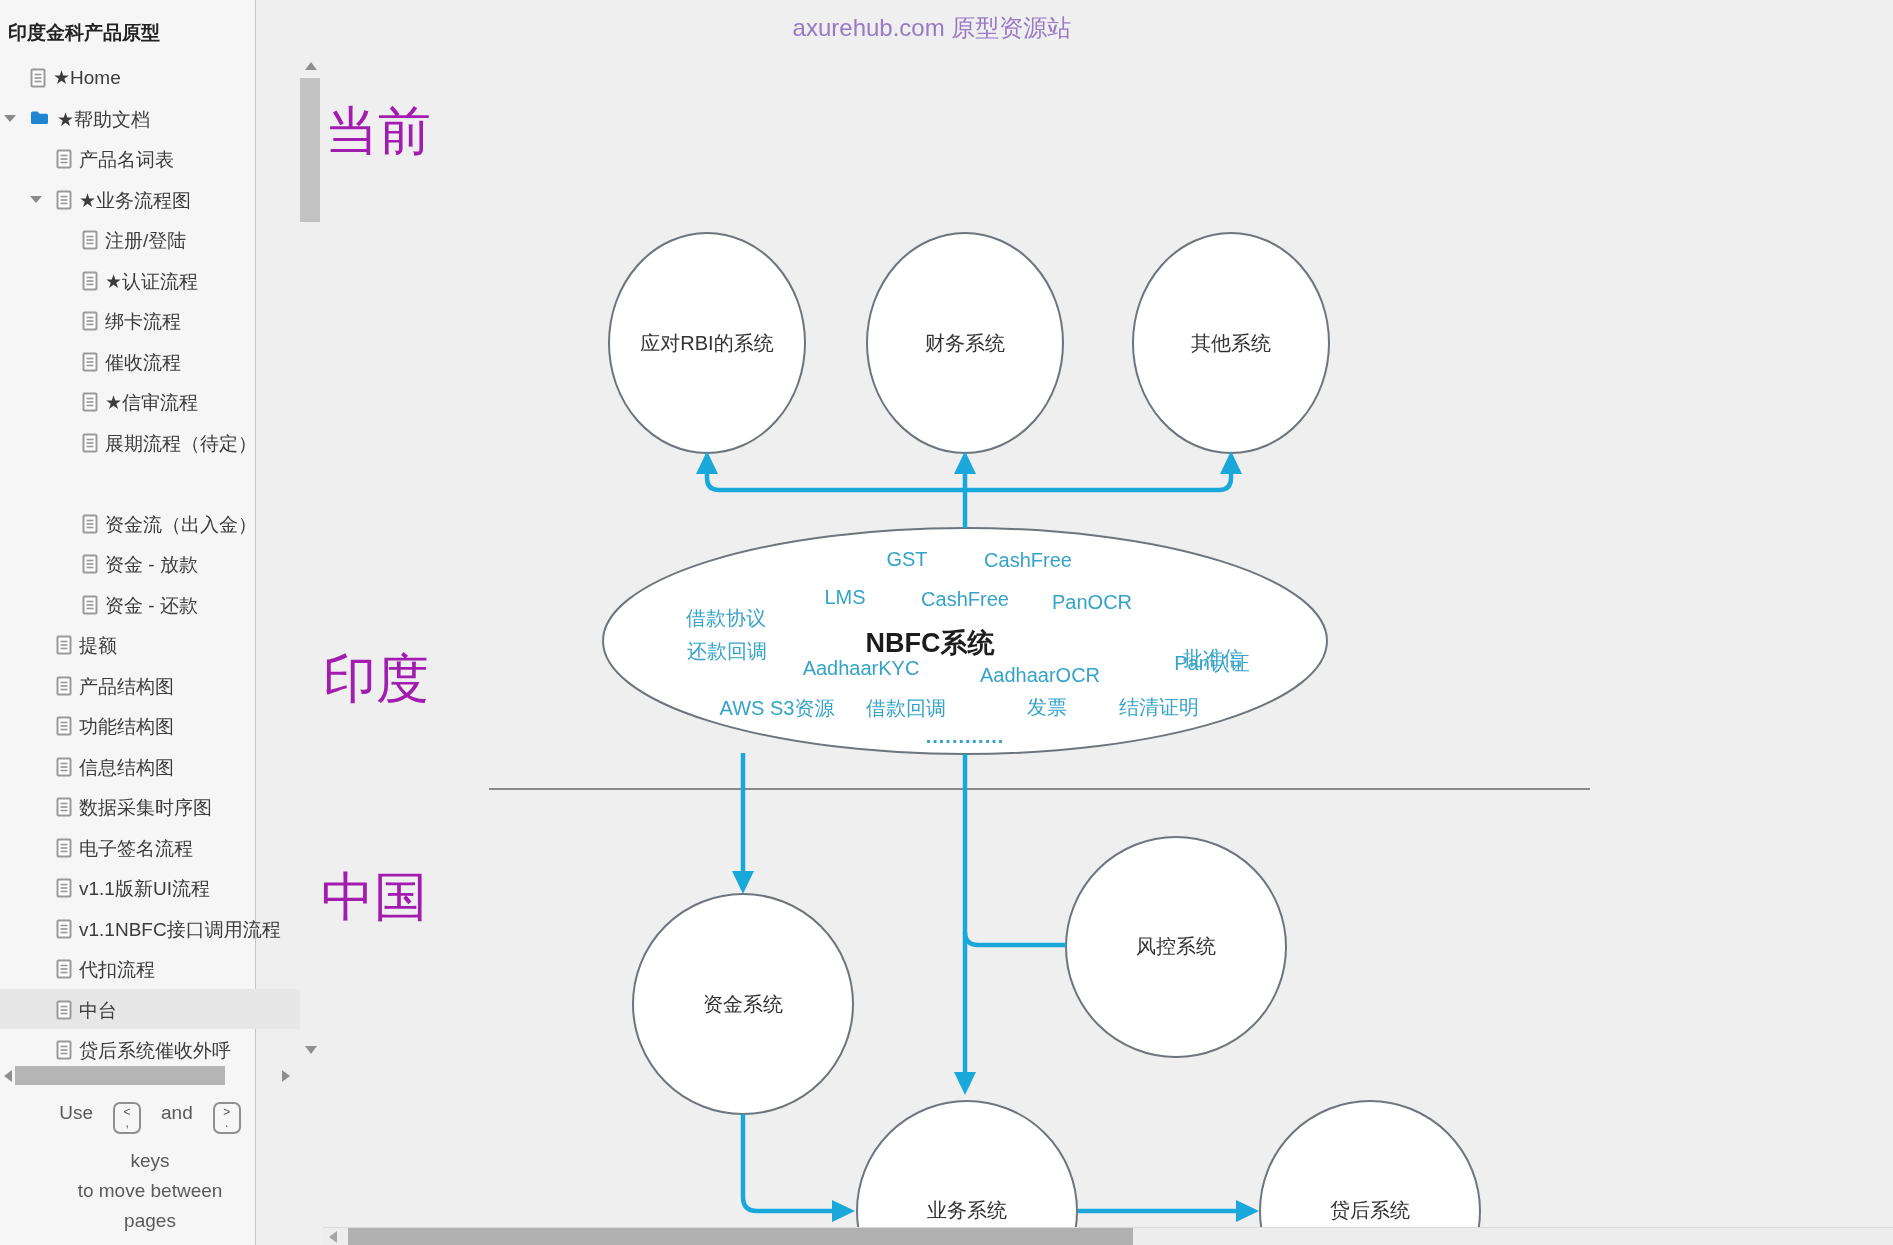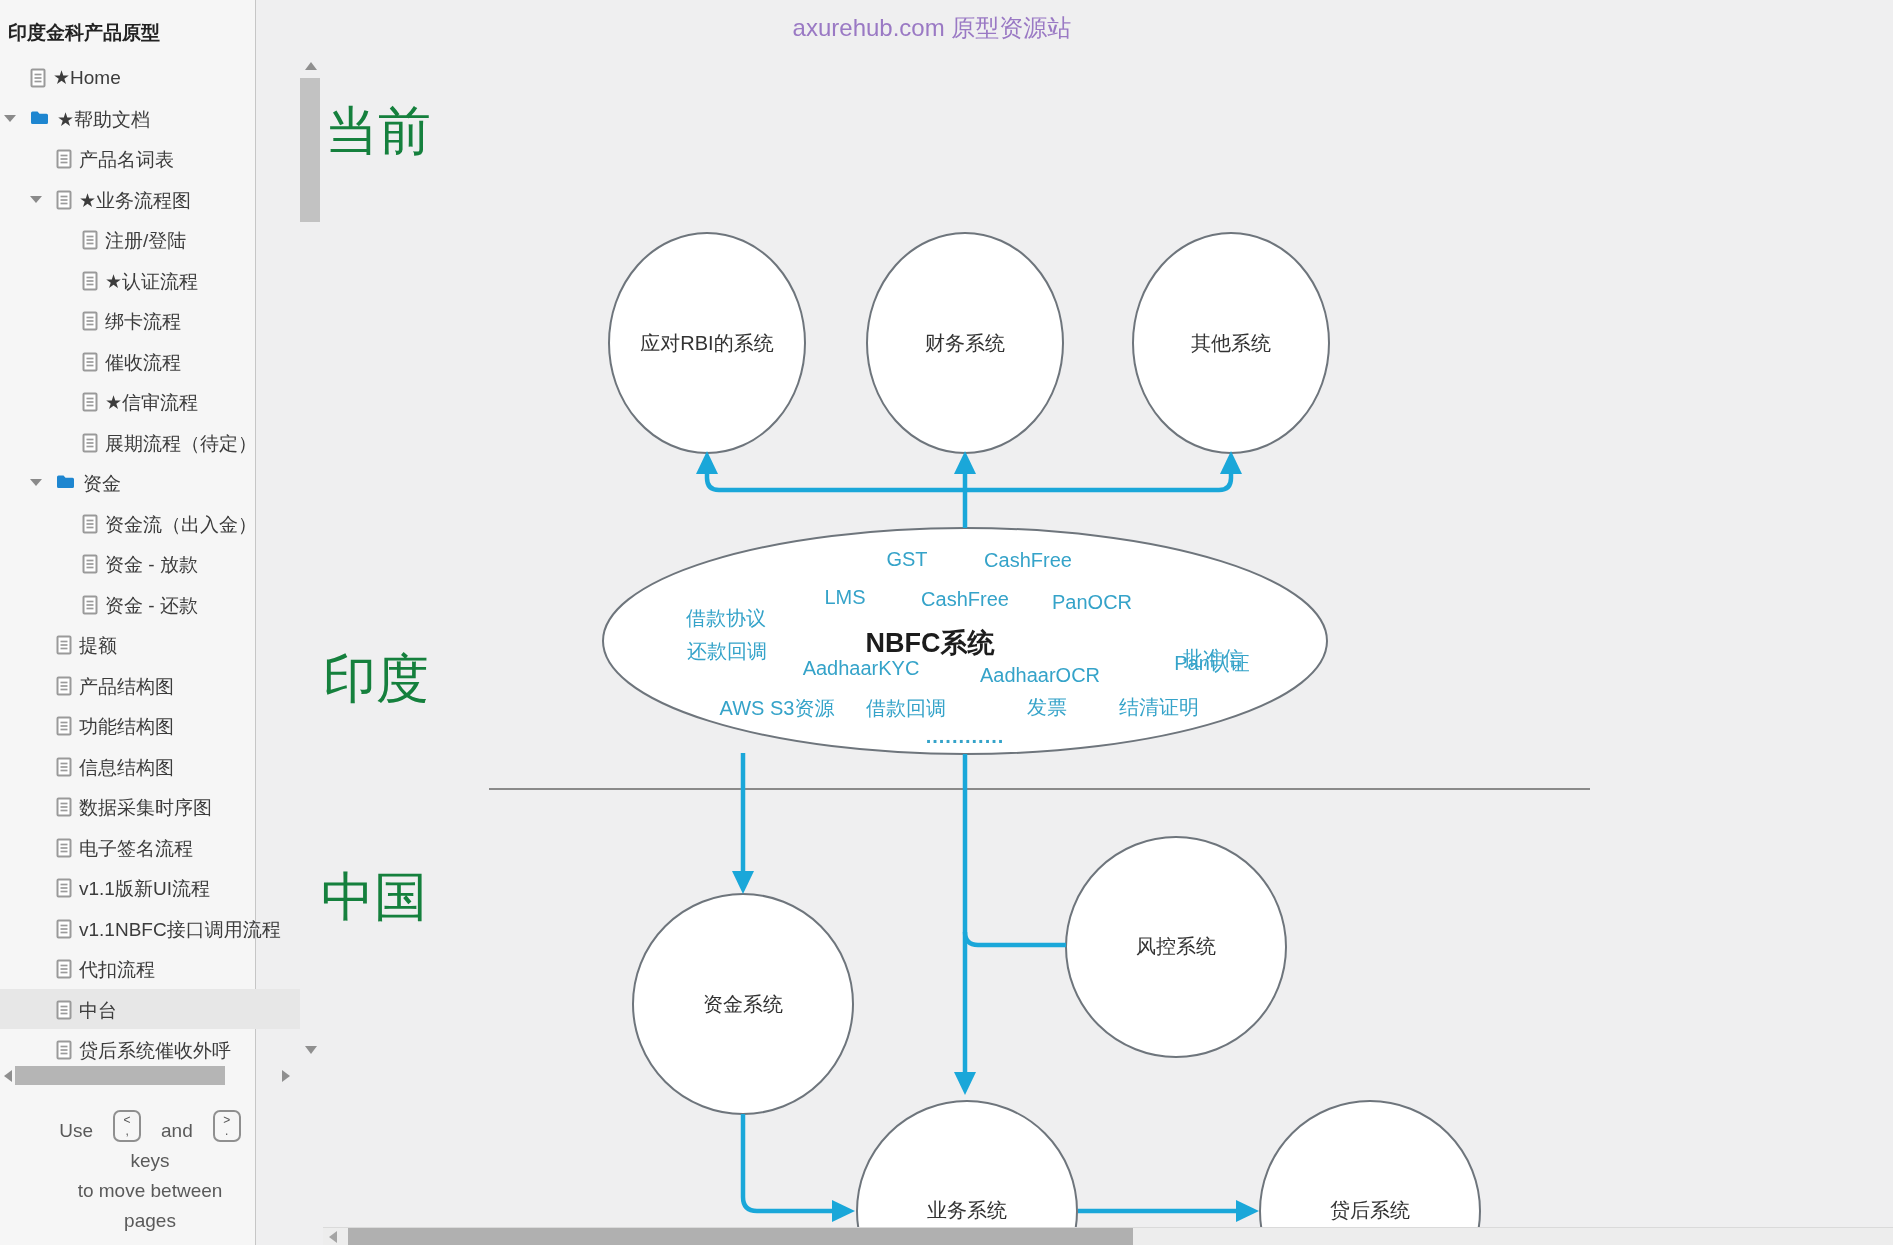--- a/index.html
+++ b/index.html
@@ -19,29 +19,29 @@
   .tree-row .lbl{position:absolute;top:9px;font-size:19px;color:#3c3c3c;white-space:nowrap;}
   .vthumb{position:absolute;left:300px;top:78px;width:20px;height:144px;background:#c2c2c2;}
   .arr{position:absolute;width:0;height:0;}
   .arr.up{left:305px;top:62px;border-left:6px solid transparent;border-right:6px solid transparent;border-bottom:8px solid #8f8f8f;}
   .arr.down{left:305px;top:1046px;border-left:6px solid transparent;border-right:6px solid transparent;border-top:8px solid #8f8f8f;}
   .arr.left{left:4px;top:1070px;border-top:6px solid transparent;border-bottom:6px solid transparent;border-right:8px solid #8f8f8f;}
   .arr.right{left:282px;top:1070px;border-top:6px solid transparent;border-bottom:6px solid transparent;border-left:8px solid #8f8f8f;}
   .hthumb{position:absolute;left:15px;top:1066px;width:210px;height:19px;background:#b5b5b5;}
 
   .side-footer{position:absolute;left:0;top:1102px;width:300px;text-align:center;color:#5a5a5a;font-size:19px;}
-  .side-footer .row1{display:flex;align-items:flex-end;justify-content:center;gap:20px;height:40px;}
+  .side-footer .row1{display:flex;align-items:flex-start;justify-content:center;gap:20px;height:40px;}
   .keycap{display:inline-flex;flex-direction:column;align-items:center;justify-content:center;
           width:28px;height:32px;border:2px solid #8f8f8f;border-radius:7px;color:#555;
           font-size:12px;line-height:11px;background:transparent;}
   .side-footer .line{margin-top:8px;}
 
   
   .brand{position:absolute;left:932px;top:12px;transform:translateX(-50%);font-size:24px;color:#9a79c4;white-space:nowrap;z-index:1;}
-  .big-label{position:absolute;font-size:53px;color:#15803d;white-space:nowrap;z-index:2;font-family:Liberation Mono, monospace;}
+  .big-label{position:absolute;font-size:53px;color:#a21caf;white-space:nowrap;z-index:2;font-family:Liberation Mono, monospace;}
   svg.diagram{position:absolute;left:0;top:0;z-index:1;}
   .node-label{position:absolute;transform:translate(-50%,-50%);font-size:20px;color:#333;white-space:nowrap;z-index:2;}
   .hub-tag{position:absolute;transform:translate(-50%,-50%);font-size:20px;color:#35a3c9;white-space:nowrap;z-index:2;}
   .hub-title{position:absolute;transform:translate(-50%,-50%);font-size:27px;font-weight:bold;color:#1c1c1c;white-space:nowrap;z-index:2;}
   .hub-dots{position:absolute;transform:translate(-50%,-50%);font-size:20px;font-weight:bold;color:#35a3c9;letter-spacing:1px;z-index:2;}
 
   
   .canvas-scroll{position:absolute;left:323px;top:1227px;width:1570px;height:18px;background:#ededed;
                  border-top:1px solid #dadada;z-index:4;}
   .canvas-scroll .thumb{position:absolute;left:25px;top:0;width:785px;height:18px;background:#b0b0b0;}
@@ -137,27 +137,20 @@
           <span class="lbl" style="left: 105px;">展期流程（待定）</span>
         </div>
         <div class="tree-row" style="top: 381px;">
           <span class="ico" style="left: 82px;"><svg width="16" height="20" viewBox="0 0 16 20">
               <rect x="1.5" y="1.5" width="13" height="17" rx="1" fill="#fff" stroke="#9a9a9a" stroke-width="2"></rect>
               <line x1="4.5" y1="6.5" x2="11.5" y2="6.5" stroke="#9a9a9a" stroke-width="1.7"></line>
               <line x1="4.5" y1="10" x2="11.5" y2="10" stroke="#9a9a9a" stroke-width="1.7"></line>
               <line x1="4.5" y1="13.5" x2="11.5" y2="13.5" stroke="#9a9a9a" stroke-width="1.7"></line>
             </svg></span>
           <span class="lbl" style="left: 105px;">★信审流程</span>
-        </div>
-        <div class="tree-row" style="top: 462px;">
-          <span class="tri" style="left: 30px;"></span>
-          <span class="ico" style="left: 56px;"><svg width="19" height="16" viewBox="0 0 19 16">
-              <path d="M1,4 a1.5,1.5 0 0 1 1.5,-1.5 h5 l2,2.2 h7 a1.5,1.5 0 0 1 1.5,1.5 v7.3 a1.5,1.5 0 0 1 -1.5,1.5 h-14 a1.5,1.5 0 0 1 -1.5,-1.5 z" fill="#1e86d0"></path>
-            </svg></span>
-          <span class="lbl" style="left: 83px;">资金</span>
         </div>
         <div class="tree-row" style="top: 502.5px;">
           <span class="ico" style="left: 82px;"><svg width="16" height="20" viewBox="0 0 16 20">
               <rect x="1.5" y="1.5" width="13" height="17" rx="1" fill="#fff" stroke="#9a9a9a" stroke-width="2"></rect>
               <line x1="4.5" y1="6.5" x2="11.5" y2="6.5" stroke="#9a9a9a" stroke-width="1.7"></line>
               <line x1="4.5" y1="10" x2="11.5" y2="10" stroke="#9a9a9a" stroke-width="1.7"></line>
               <line x1="4.5" y1="13.5" x2="11.5" y2="13.5" stroke="#9a9a9a" stroke-width="1.7"></line>
             </svg></span>
           <span class="lbl" style="left: 105px;">资金流（出入金）</span>
         </div>

